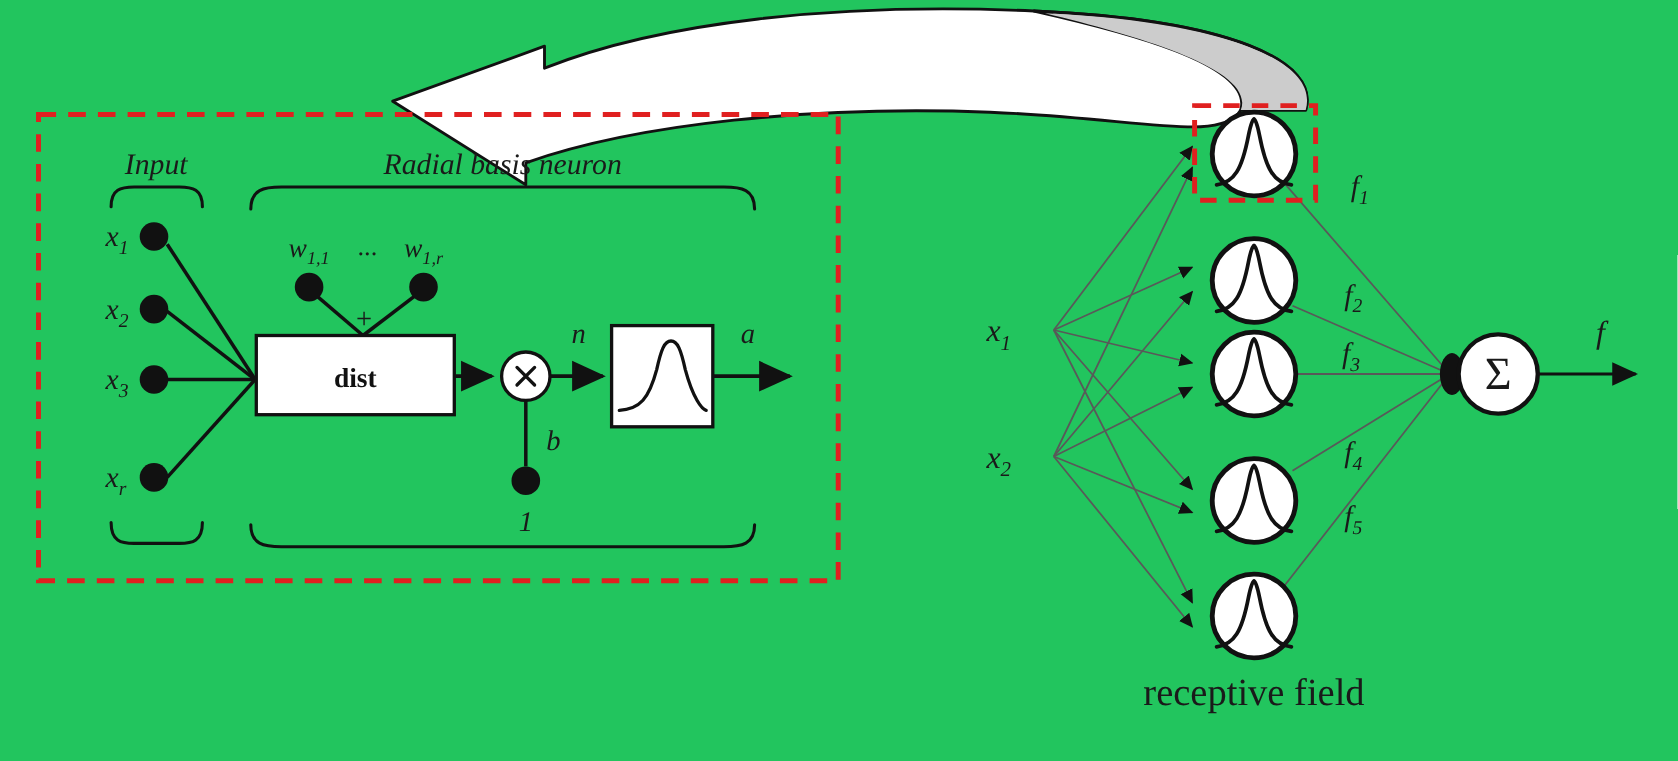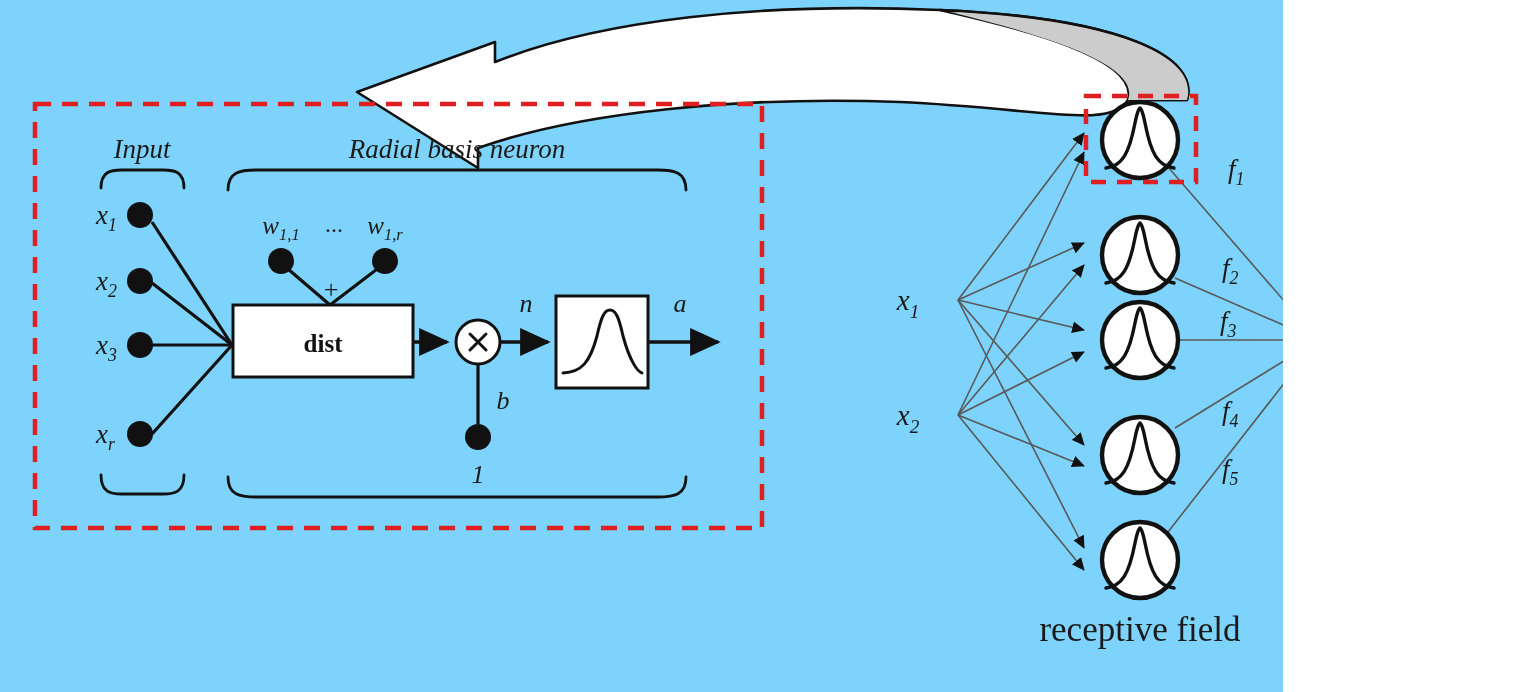--- a/index.html
+++ b/index.html
@@ -6,23 +6,23 @@
   html, body {
     margin: 0;
     padding: 0;
     background: #ffffff;
   }
   body {
     font-family: "Liberation Serif", serif;
   }
   #canvas {
     position: relative;
-    width: 1283px;
+    width: 1525px;
     height: 692px;
-    background: #7dd3fc;
+    background: #22c55e;
     overflow: hidden;
   }
   #diagram-svg {
     position: absolute;
     top: 0;
     left: 0;
     width: 1525px;
     height: 692px;
   }
   .lbl-italic {

